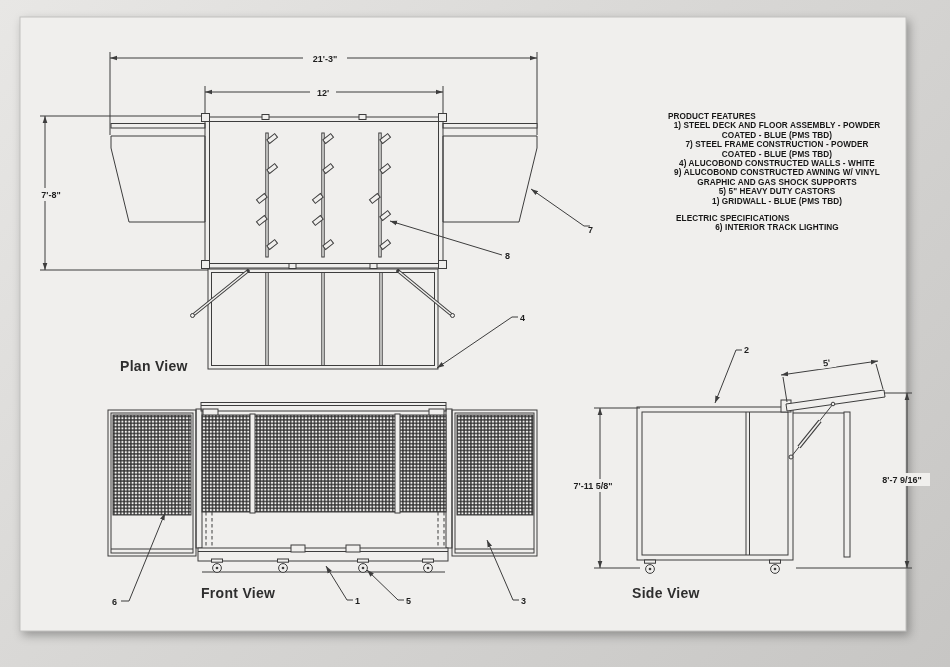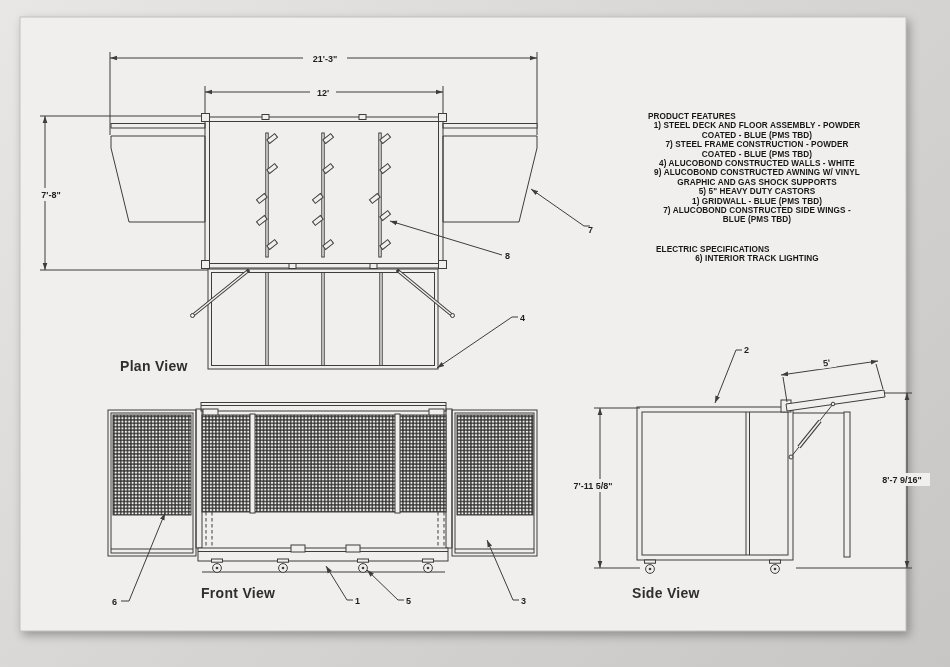--- a/index.html
+++ b/index.html
@@ -13,26 +13,26 @@
   .ln{stroke:#3d3d3d;stroke-width:1;fill:none;}
   .fillw{fill:#f0efed;stroke:#3d3d3d;stroke-width:1;}
   .dark{fill:#3d3d3d;stroke:none;}
   .dashed{stroke:#3d3d3d;stroke-width:1;fill:none;stroke-dasharray:3.5,2.5;}
   .gap{fill:#f0efed;stroke:none;}
   text{fill:#1e1e1e;}
   .dim{font-size:9px;font-weight:bold;text-anchor:middle;}
   .callout{font-size:9px;font-weight:bold;}
   .viewlabel{font-size:14px;font-weight:600;fill:#2e2e2e;letter-spacing:.3px;}
   #features{
-    position:absolute;left:648px;top:112px;width:218px;
+    position:absolute;left:668px;top:112px;width:218px;
     font-size:8.2px;font-weight:bold;color:#171717;line-height:9.4px;
     letter-spacing:.1px;
   }
   #features .item{white-space:pre-line;text-align:center;}
-  #features .electric{margin-top:20px;padding-left:8px;}
+  #features .electric{margin-top:8px;padding-left:8px;}
 </style>
 </head>
 <body>
 
 <svg width="950" height="667" viewBox="0 0 950 667">
   <defs>
     <marker id="arr" viewBox="0 0 10 10" refX="9" refY="5" markerWidth="8" markerHeight="8" orient="auto-start-reverse">
       <path d="M0,2 L9,5 L0,8 z" fill="#3d3d3d"></path>
     </marker>
     <pattern id="mesh" width="3.4" height="3.4" patternUnits="userSpaceOnUse">
@@ -299,17 +299,15 @@
   <div>PRODUCT FEATURES</div>
   <div class="item">1) STEEL DECK AND FLOOR ASSEMBLY - POWDER
 COATED - BLUE (PMS TBD)</div>
   <div class="item">7) STEEL FRAME CONSTRUCTION - POWDER
 COATED - BLUE (PMS TBD)</div>
   <div class="item">4) ALUCOBOND CONSTRUCTED WALLS - WHITE</div>
   <div class="item">9) ALUCOBOND CONSTRUCTED AWNING W/ VINYL
 GRAPHIC AND GAS SHOCK SUPPORTS</div>
   <div class="item">5) 5" HEAVY DUTY CASTORS</div>
   <div class="item">1) GRIDWALL - BLUE (PMS TBD)</div>
-  <div class="item">7) ALUCOBOND CONSTRUCTED SIDE WINGS -
-BLUE (PMS TBD)</div>
   <div class="electric">ELECTRIC SPECIFICATIONS</div>
   <div class="item">6) INTERIOR TRACK LIGHTING</div>
 </div>
 
 </body></html>

